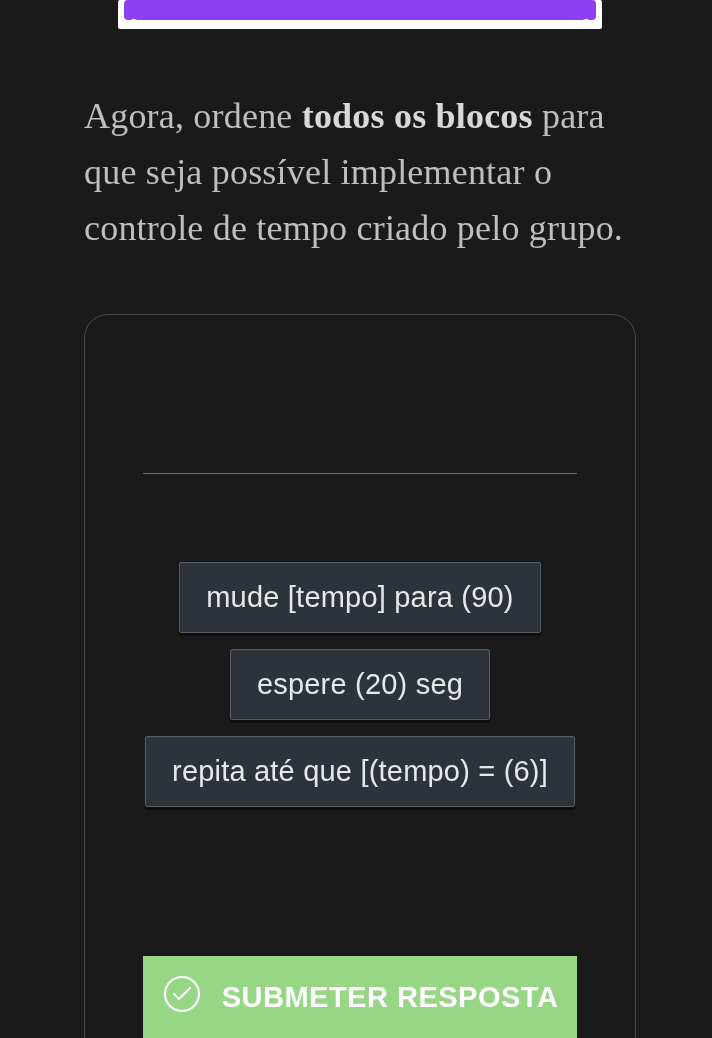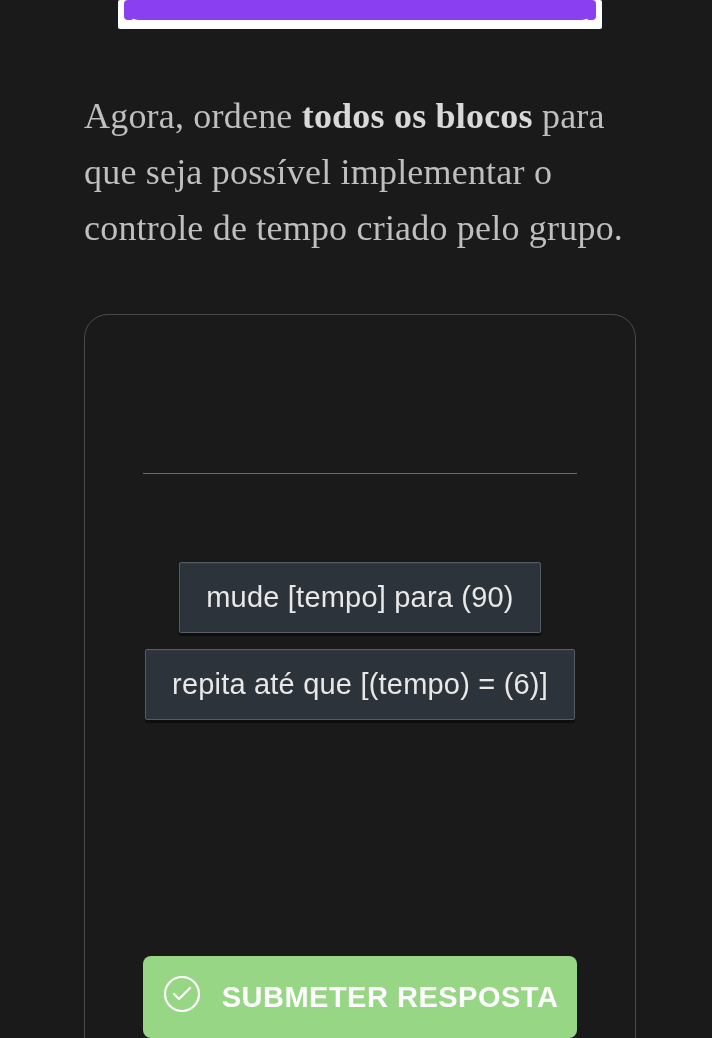--- a/index.html
+++ b/index.html
@@ -103,21 +103,21 @@
     white-space: nowrap;
     letter-spacing: 0.2px;
   }
   .submit {
     position: absolute;
     left: 58px;
     right: 58px;
     bottom: 23px;
     height: 82px;
     background: #97d685;
-    border-radius: 8px;
+    border-radius: 0;
     display: flex;
     align-items: center;
     justify-content: center;
     gap: 20px;
     font-family: -apple-system, BlinkMacSystemFont, "Segoe UI", Helvetica, Arial, sans-serif;
     font-weight: 700;
     font-size: 29px;
     color: #ffffff;
     letter-spacing: 0.5px;
   }
@@ -140,20 +140,21 @@
     <span>Agora, ordene </span><span class="bold">todos os blocos</span><span> para que seja possível implementar o controle de tempo criado pelo grupo.</span>
   </p>
 
   <div class="card">
 
     <div class="dropzone"></div>
     <div class="divider"></div>
 
     <div class="blocks">
       <div class="block">mude [tempo] para (90)</div>
+      <div class="block">espere (20) seg</div>
       <div class="block">repita até que [(tempo) = (6)]</div>
     </div>
 
     <div class="submit">
       <span>
         <svg viewBox="0 0 40 40" fill="none" stroke="#ffffff" stroke-width="2.2">
           <circle cx="20" cy="20" r="17"></circle>
           <path d="M12 20 l5 5 l11 -11" stroke-linecap="round" stroke-linejoin="round"></path>
         </svg>
       </span>

